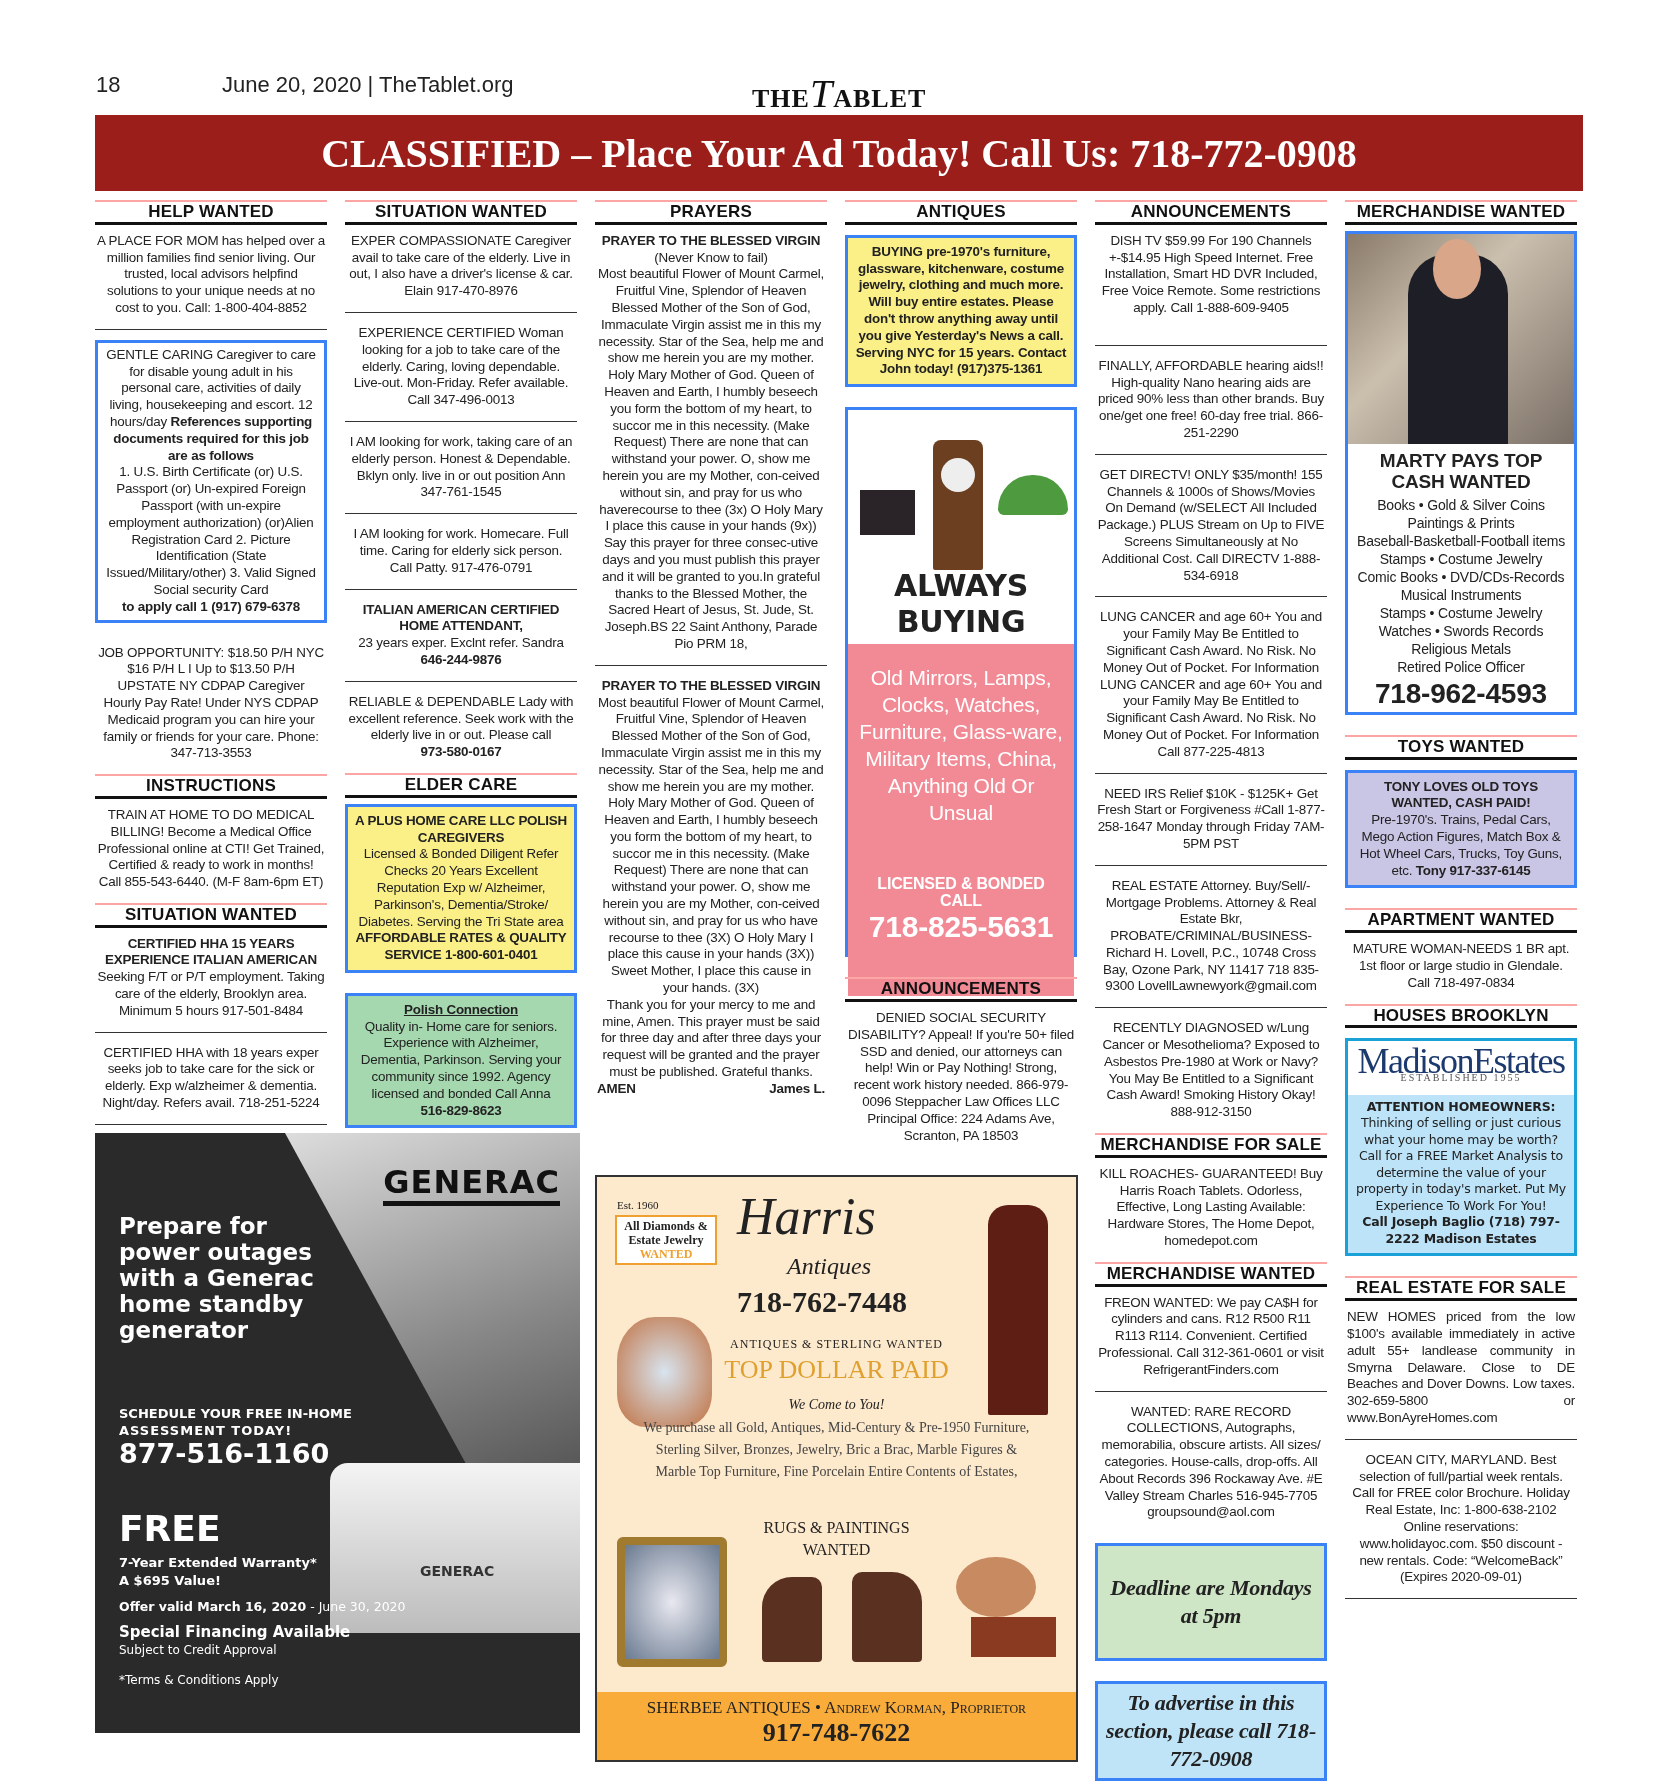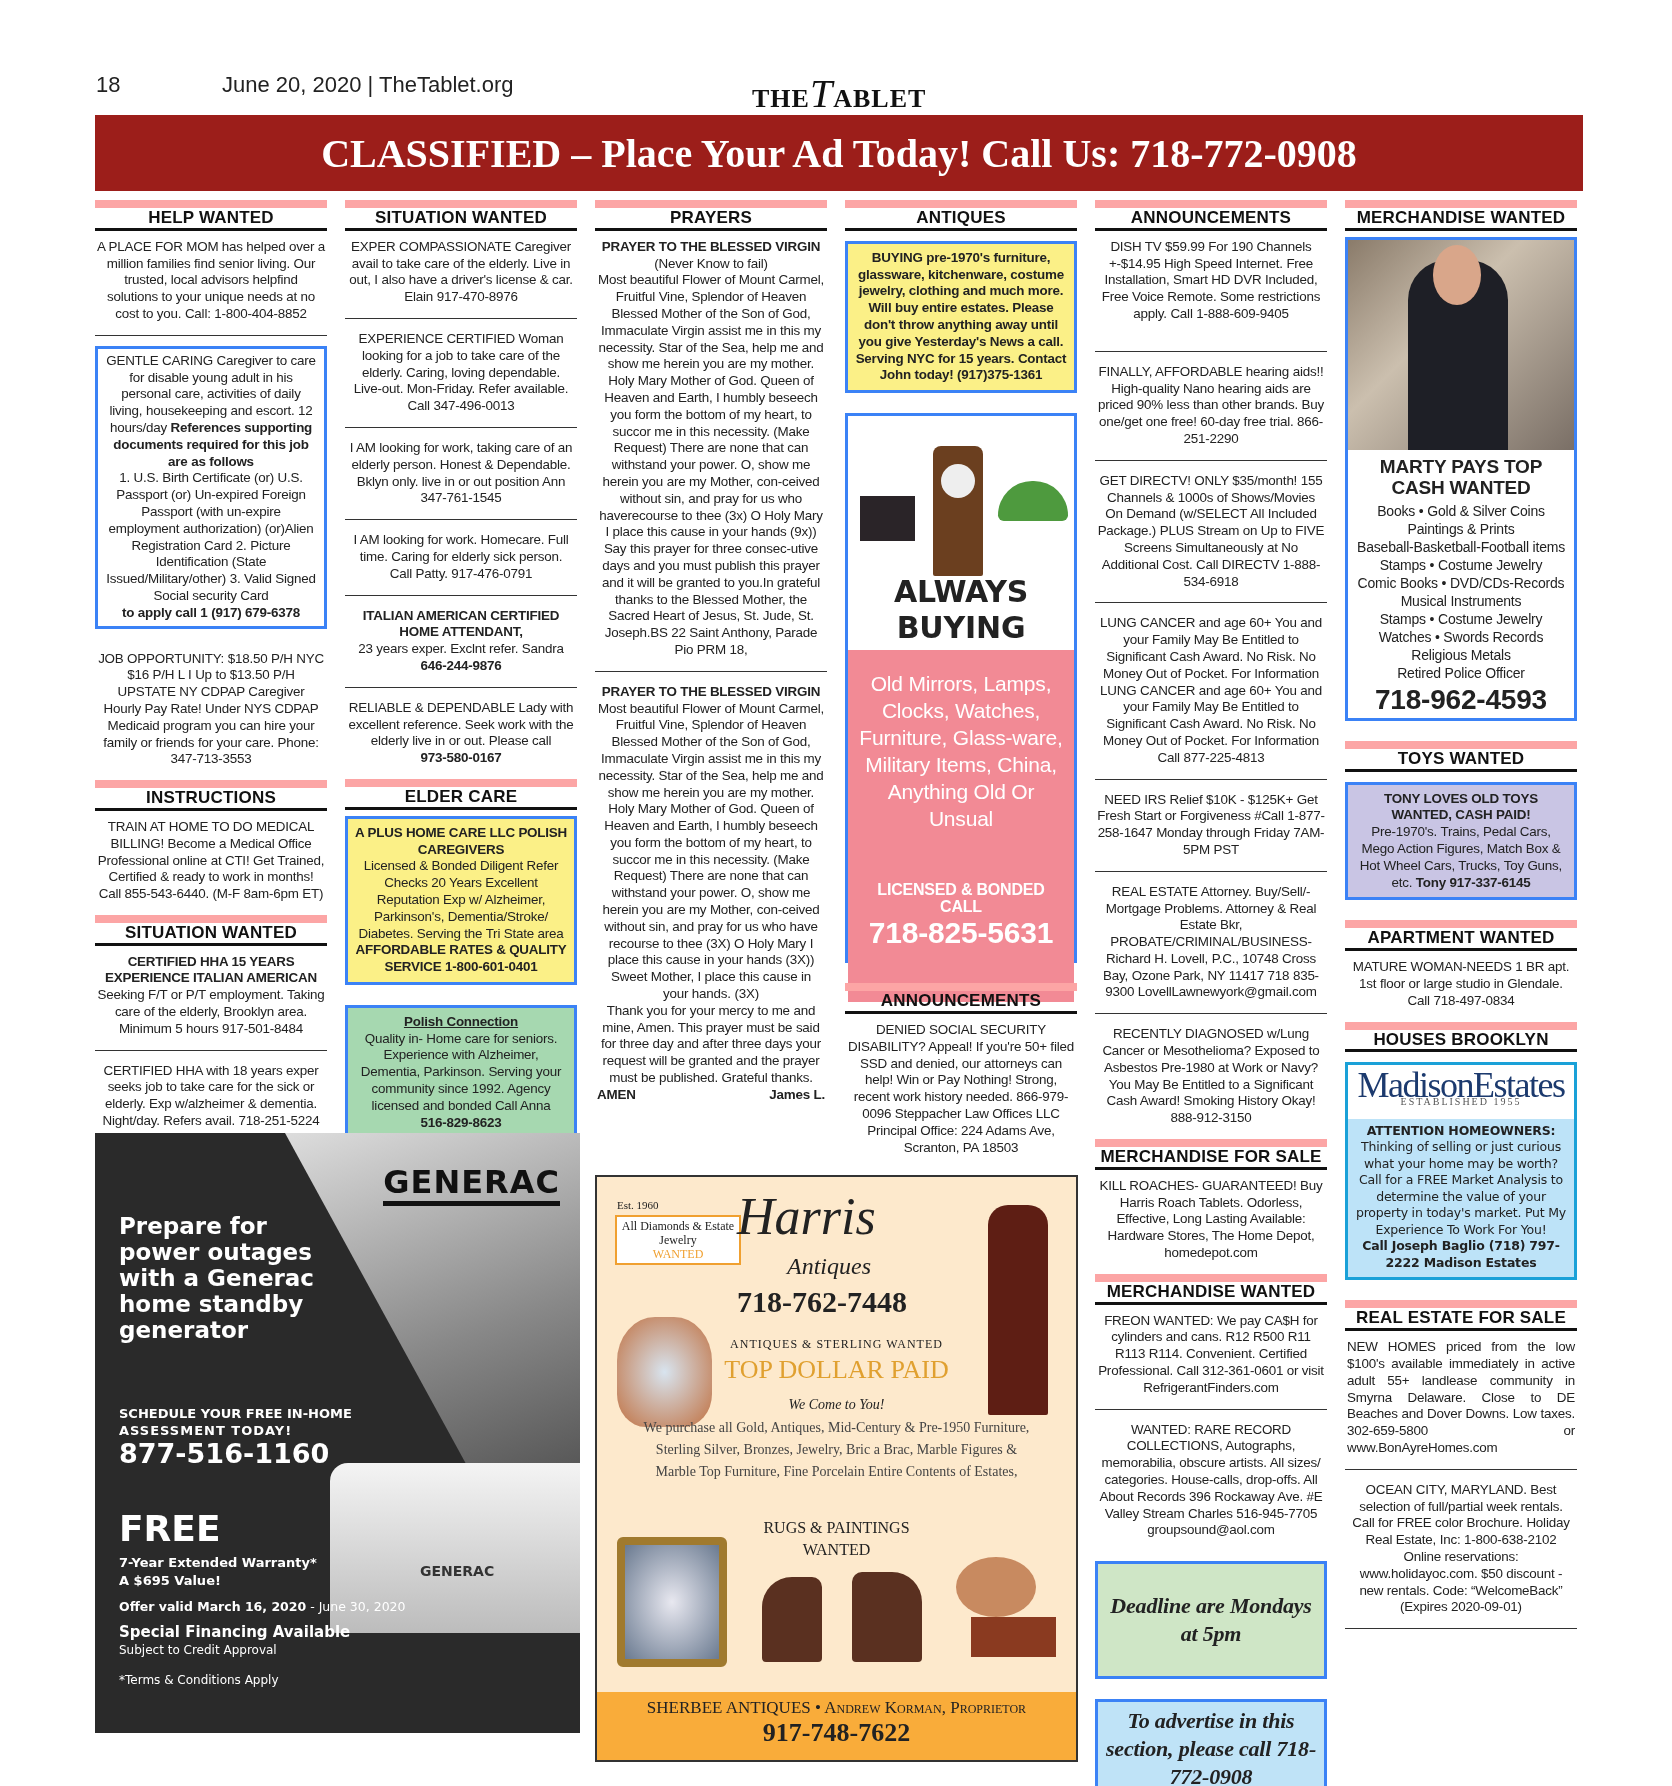--- a/index.html
+++ b/index.html
@@ -4,21 +4,21 @@
 <style>
 *{box-sizing:border-box;margin:0;padding:0}
 body{width:1672px;height:1786px;background:#fff;font-family:"Liberation Sans Narrow","Liberation Sans",sans-serif;color:#222;position:relative;overflow:hidden}
 .abs{position:absolute}
 .pagenum{left:96px;top:72px;font-size:22px;color:#222}
 .dateline{left:222px;top:72px;font-size:22px;color:#222}
 .masthead{left:752px;top:70px;font-family:"Liberation Serif",serif;font-size:26px;font-weight:bold;letter-spacing:1px;color:#111}
 .masthead i{font-size:40px;font-weight:normal;font-style:italic}
 .banner{left:95px;top:115px;width:1488px;height:76px;background:#9c1e1a;color:#fff;font-family:"Liberation Serif",serif;font-size:40px;font-weight:bold;display:flex;align-items:center;justify-content:center}
 .col{position:absolute;top:200px;font-size:13.4px;line-height:16.8px;text-align:center;letter-spacing:-0.2px}
-.hd{border-top:8px solid #fca5a5;border-bottom:3px solid #111;font-weight:bold;font-size:17px;text-align:center;padding:2px 0 1px;margin-bottom:6px;letter-spacing:0.2px;color:#111}
+.hd{border-top:2px solid #fca5a5;border-bottom:3px solid #111;font-weight:bold;font-size:17px;text-align:center;padding:2px 0 1px;margin-bottom:6px;letter-spacing:0.2px;color:#111}
 .ad{padding:2px 2px 12px;border-bottom:1px solid #333;margin-bottom:10px}
 .ad.nob{border-bottom:none}
 .b{font-weight:bold}
 .box{border:3px solid #3b82f6;padding:6px 6px;margin-bottom:20px}
 .yellow{background:#fbf087}
 .green{background:#a6d8b0}
 .purple{background:#c9c5e4}
 .lblue{background:#bde3f8;border-color:#1aa1d8}
 .justify{text-align:justify}
 .photo{background:linear-gradient(135deg,#8a7b6a,#cbbfae 40%,#7a6f66);height:210px;position:relative}
@@ -191,21 +191,21 @@
   <div style="position:absolute;left:24px;top:422px;font-size:13px;font-weight:bold">7-Year Extended Warranty*</div>
   <div style="position:absolute;left:24px;top:440px;font-size:13px;font-weight:bold">A $695 Value!</div>
   <div style="position:absolute;left:24px;top:466px;font-size:12.5px"><b>Offer valid March 16, 2020</b><span> - June 30, 2020</span></div>
   <div style="position:absolute;left:24px;top:490px;font-size:15px;font-weight:bold">Special Financing Available</div>
   <div style="position:absolute;left:24px;top:510px;font-size:12px">Subject to Credit Approval</div>
   <div style="position:absolute;left:24px;top:540px;font-size:12px">*Terms &amp; Conditions Apply</div>
 </div>
 
 <div class="abs sherbee" style="left:595px;top:1175px;width:483px;height:587px;font-family:'Liberation Serif',serif;text-align:center;overflow:hidden">
   <div style="position:absolute;left:20px;top:22px;font-size:11px">Est. 1960</div>
-  <div style="position:absolute;left:18px;top:38px;width:126px;background:#fff;border:2px solid #f0a030;font-size:12px;font-weight:normal;line-height:14px;padding:2px">
+  <div style="position:absolute;left:18px;top:38px;width:102px;background:#fff;border:2px solid #f0a030;font-size:12px;font-weight:bold;line-height:14px;padding:2px">
     <div>All Diamonds &amp; Estate Jewelry</div>
     <div style="color:#f0a030">WANTED</div>
   </div>
   <div style="position:absolute;left:140px;top:10px;font-size:52px;font-style:italic">Harris</div>
   <div style="position:absolute;left:190px;top:76px;font-size:24px;font-style:italic">Antiques</div>
   <div style="position:absolute;left:140px;top:108px;font-size:30px;font-weight:bold">718-762-7448</div>
   <div style="position:absolute;left:20px;top:140px;width:95px;height:110px;background:radial-gradient(#d8e4ef,#c07040);border-radius:40% 40% 30% 30%"></div>
   <div style="position:absolute;right:28px;top:28px;width:60px;height:210px;background:#5e1e14;border-radius:20px 20px 2px 2px"></div>
   <div style="position:absolute;left:0;right:0;top:160px;font-size:12px;letter-spacing:1px">ANTIQUES &amp; STERLING WANTED</div>
   <div style="position:absolute;left:0;right:0;top:178px;font-size:26px;color:#e0a030">TOP DOLLAR PAID</div>

